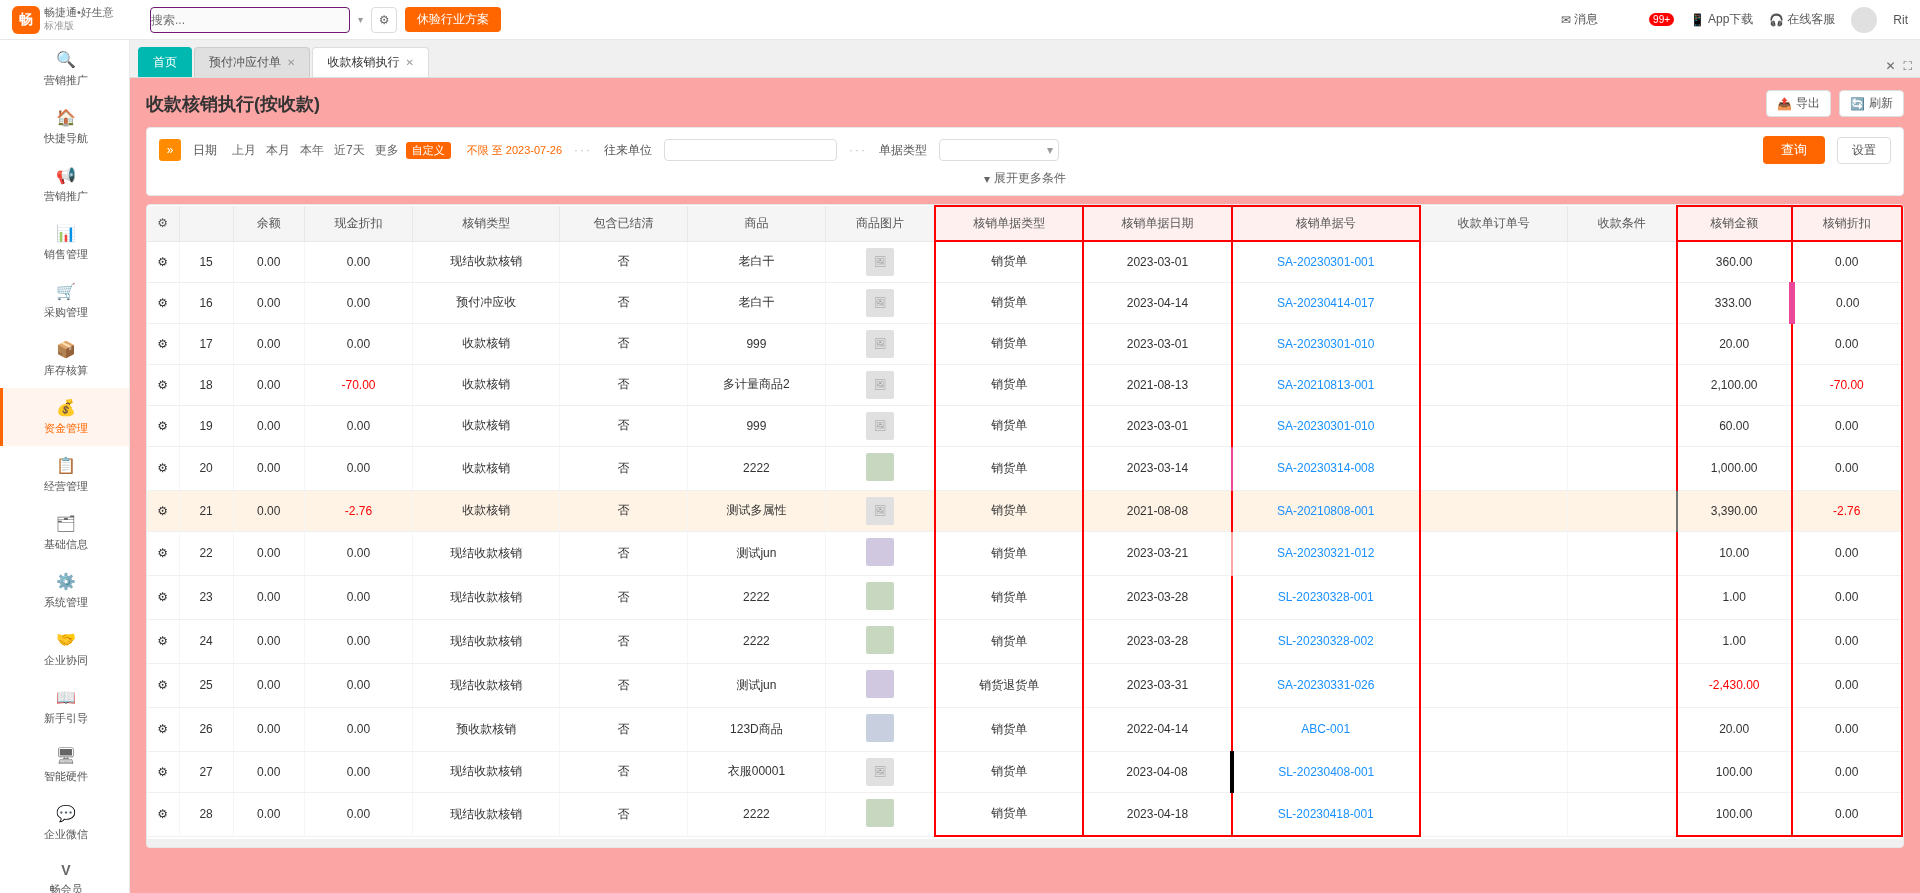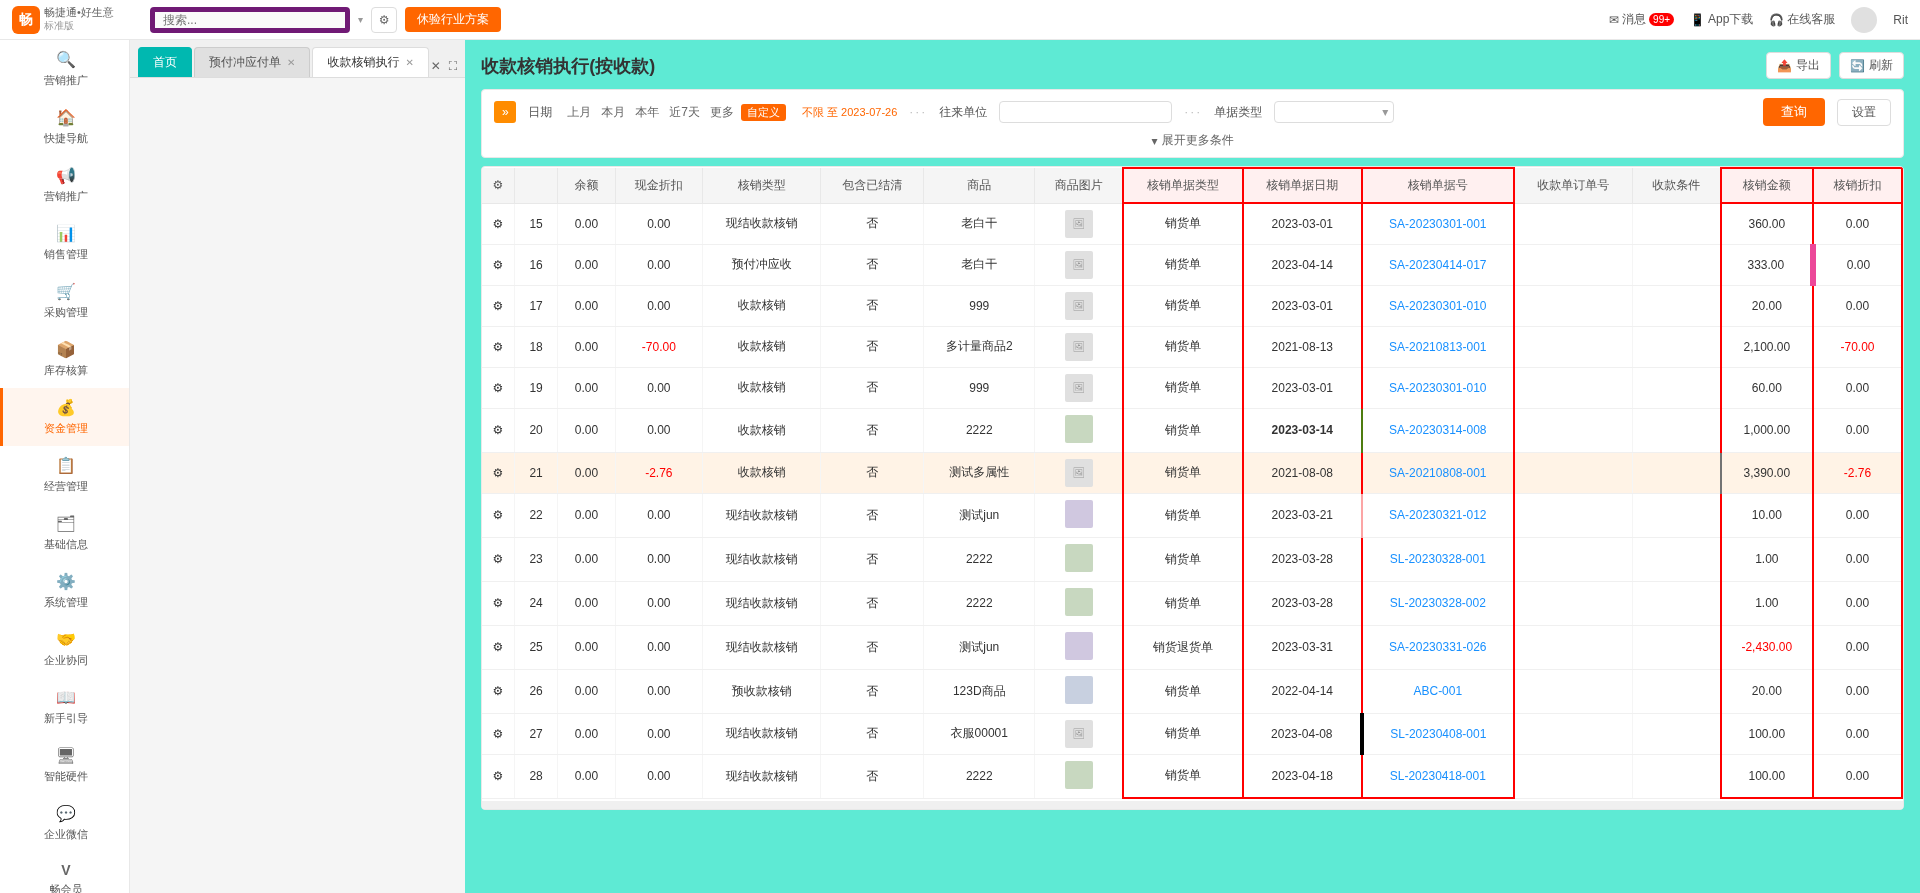--- a/index.html
+++ b/index.html
@@ -27,23 +27,23 @@
       border-radius: 6px;
       display: flex; align-items: center; justify-content: center;
       color: #fff; font-size: 14px; font-weight: bold;
     }
     .brand-text { font-size: 11px; color: #666; line-height: 1.2; }
     .brand-edition { font-size: 10px; color: #999; }
     .top-bar-input {
       flex: 1;
       max-width: 200px;
       height: 26px;
-      border: 5px solid #701a75;
-      border-radius: 4px;
-      padding: 0 8px;
+      border: 1px solid #701a75;
+      border-radius: 4px;
+      padding: 0 0;
       font-size: 12px;
       color: #bbb;
       background: #fafafa;
     }
     .top-bar-chevron { color: #999; font-size: 10px; }
     .top-bar-gear {
       width: 26px; height: 26px;
       border: 1px solid #ddd;
       border-radius: 4px;
       display: flex; align-items: center; justify-content: center;
@@ -69,20 +69,21 @@
     }
     .top-bar-right .badge-item {
       display: flex; align-items: center; gap: 3px; cursor: pointer;
     }
     .badge-red {
       background: #f00;
       color: #fff;
       border-radius: 10px;
       padding: 1px 4px;
       font-size: 10px;
+      margin-left: 48px;
     }
     .user-avatar {
       width: 26px; height: 26px;
       background: #e0e0e0;
       border-radius: 50%;
     }
 
     
     .main-layout {
       display: flex;
@@ -114,21 +115,21 @@
     }
     .sidebar-item .icon { font-size: 16px; color: #666; }
     .sidebar-item.active .icon { color: #ff6600; }
     .sidebar-item .label { font-size: 11px; color: #555; text-align: center; }
     .sidebar-item.active .label { color: #ff6600; }
 
     
     .content-area {
       flex: 1;
       display: flex;
-      flex-direction: row;
+      flex-direction: column;
       overflow: hidden;
     }
 
     
     .tab-bar {
       height: 38px;
       background: #f0f0f0;
       display: flex;
       align-items: flex-end;
       padding: 0 8px;
@@ -168,21 +169,21 @@
       gap: 8px;
       padding-bottom: 4px;
       color: #666;
     }
 
     
     .page-content {
       flex: 1;
       overflow-y: auto;
       padding: 12px 16px;
-      background: #5eead4;
+      background: #fca5a5;
     }
 
     .page-header {
       display: flex;
       align-items: center;
       justify-content: space-between;
       margin-bottom: 10px;
     }
     .page-title {
       font-size: 18px;
@@ -668,21 +669,21 @@
               <tr>
     <td class="gear-icon-cell">⚙</td>
     <td>20</td>
     <td>0.00</td>
     <td><span>0.00</span></td>
     <td>收款核销</td>
     <td>否</td>
     <td>2222</td>
     <td><div class="img-thumb has-img"></div></td>
     <td style="border-left:2px solid red;border-right:2px solid red;">销货单</td>
-    <td style="border-left:2px solid red;border-right:2px solid #4d7c0f;font-weight:bold;">2023-03-14</td>
+    <td style="border-left:2px solid red;border-right:2px solid #ec4899;">2023-03-14</td>
     <td style="border-left:2px solid red;border-right:2px solid red;"><a class="link-text">SA-20230314-008</a></td>
     <td></td>
     <td></td>
     <td style="border-left:2px solid red;border-right:2px solid red;"><span>1,000.00</span></td>
     <td style="border-left:2px solid red;border-right:2px solid red;"><span>0.00</span></td>
   </tr>
               <tr style="background: rgb(255, 243, 230);">
     <td class="gear-icon-cell">⚙</td>
     <td>21</td>
     <td>0.00</td>

